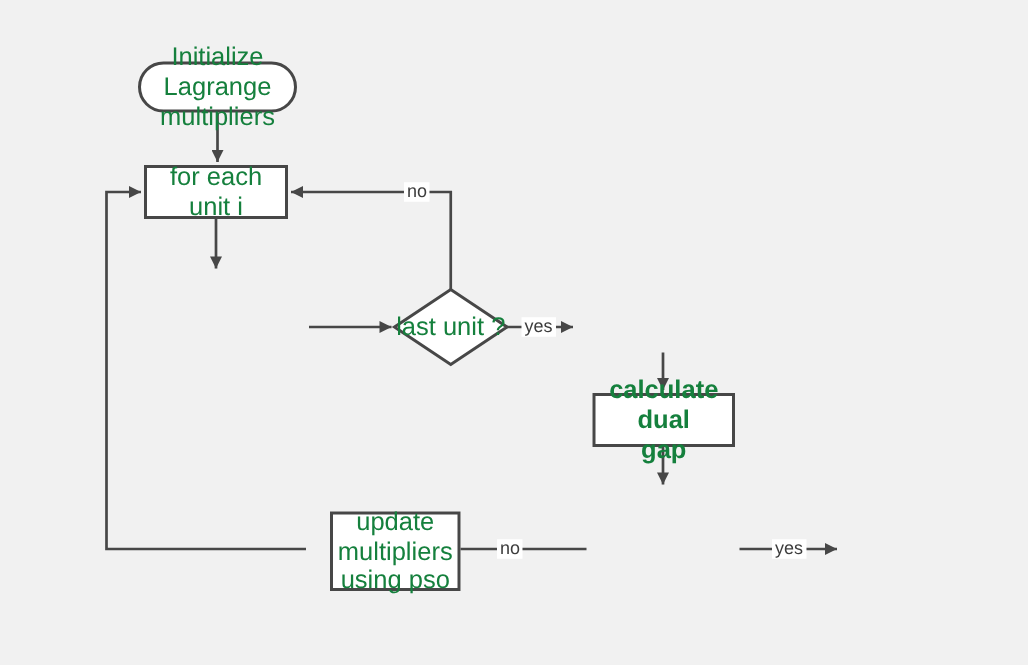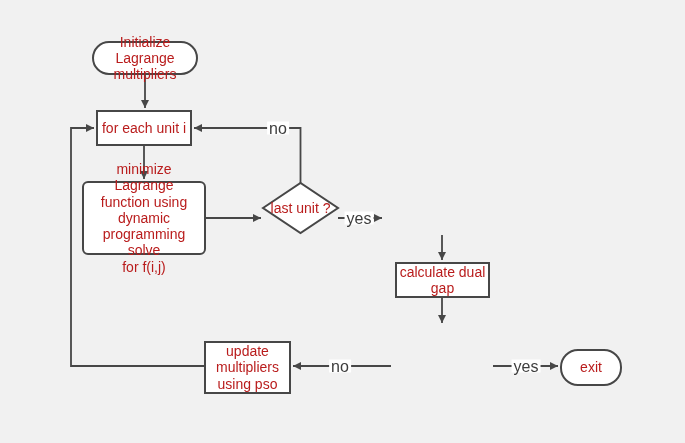--- a/index.html
+++ b/index.html
@@ -29,22 +29,22 @@
   }
   .node {
     position: absolute;
     box-sizing: border-box;
     background: #ffffff;
     border: 2px solid #474747;
     display: flex;
     align-items: center;
     justify-content: center;
     text-align: center;
-    color: #b91c1c;
-    font-size: 14px;
+    color: #15803d;
+    font-size: 17px;
     line-height: 1.16;
     white-space: pre-line;
     padding: 1px 2px;
   }
   .node.stadium { border-radius: 17px; }
   .node.rounded { border-radius: 6px; }
   .node.diamond {
     background: transparent;
     border: none;
     padding: 0;
@@ -63,21 +63,21 @@
   }
   .node.diamond .diamond-text {
     position: relative;
     z-index: 1;
   }
   .edge-label {
     position: absolute;
     transform: translate(-50%, -50%);
     background: #ffffff;
     color: #3d3d3d;
-    font-size: 16px;
+    font-size: 12px;
     line-height: 13px;
     padding: 0 2px;
     white-space: nowrap;
   }
 </style>
 </head>
 <body>
 
 <div class="canvas">
 
@@ -101,50 +101,40 @@
 
   <div class="node stadium" style="left:92px; top:41px; width:106px; height:34px;">
     <span>Initialize Lagrange
 multipliers</span>
   </div>
 
   <div class="node" style="left:96px; top:110px; width:96px; height:36px;">
     <span>for each unit i</span>
   </div>
 
-  <div class="node rounded" style="left:82px; top:181px; width:124px; height:74px;">
-    <span>minimize Lagrange
-function using
-dynamic
-programming solve
-for f(i,j)</span>
-  </div>
 
-  <div class="node diamond" style="left:263px; top:183px; width:75px; height:50px;">
+  <div class="node diamond" style="left:263px; top:193px; width:75px; height:50px;">
     <svg class="diamond-shape" width="75" height="50" viewBox="0 0 75 50">
       <polygon points="0,25 37.5,0 75,25 37.5,50"></polygon>
     </svg>
     <span class="diamond-text">last unit ?</span>
   </div>
 
 
-  <div class="node" style="left:395px; top:262px; width:95px; height:36px;">
+  <div class="node" style="left:395px; top:262px; width:95px; height:36px;font-weight:bold;">
     <span>calculate dual
 gap</span>
   </div>
 
 
-  <div class="node" style="left:204px; top:341px; width:87px; height:53px;">
+  <div class="node" style="left:220px; top:341px; width:87px; height:53px;">
     <span>update
 multipliers
 using pso</span>
   </div>
 
-  <div class="node stadium" style="left:560px; top:349px; width:62px; height:37px; border-radius:18px;">
-    <span>exit</span>
-  </div>
 
   <span class="edge-label" style="left:278px; top:128px;">no</span>
   <span class="edge-label" style="left:359px; top:218px;">yes</span>
   <span class="edge-label" style="left:340px; top:366px;">no</span>
   <span class="edge-label" style="left:526px; top:366px;">yes</span>
 
 </div>
 
 </body></html>

